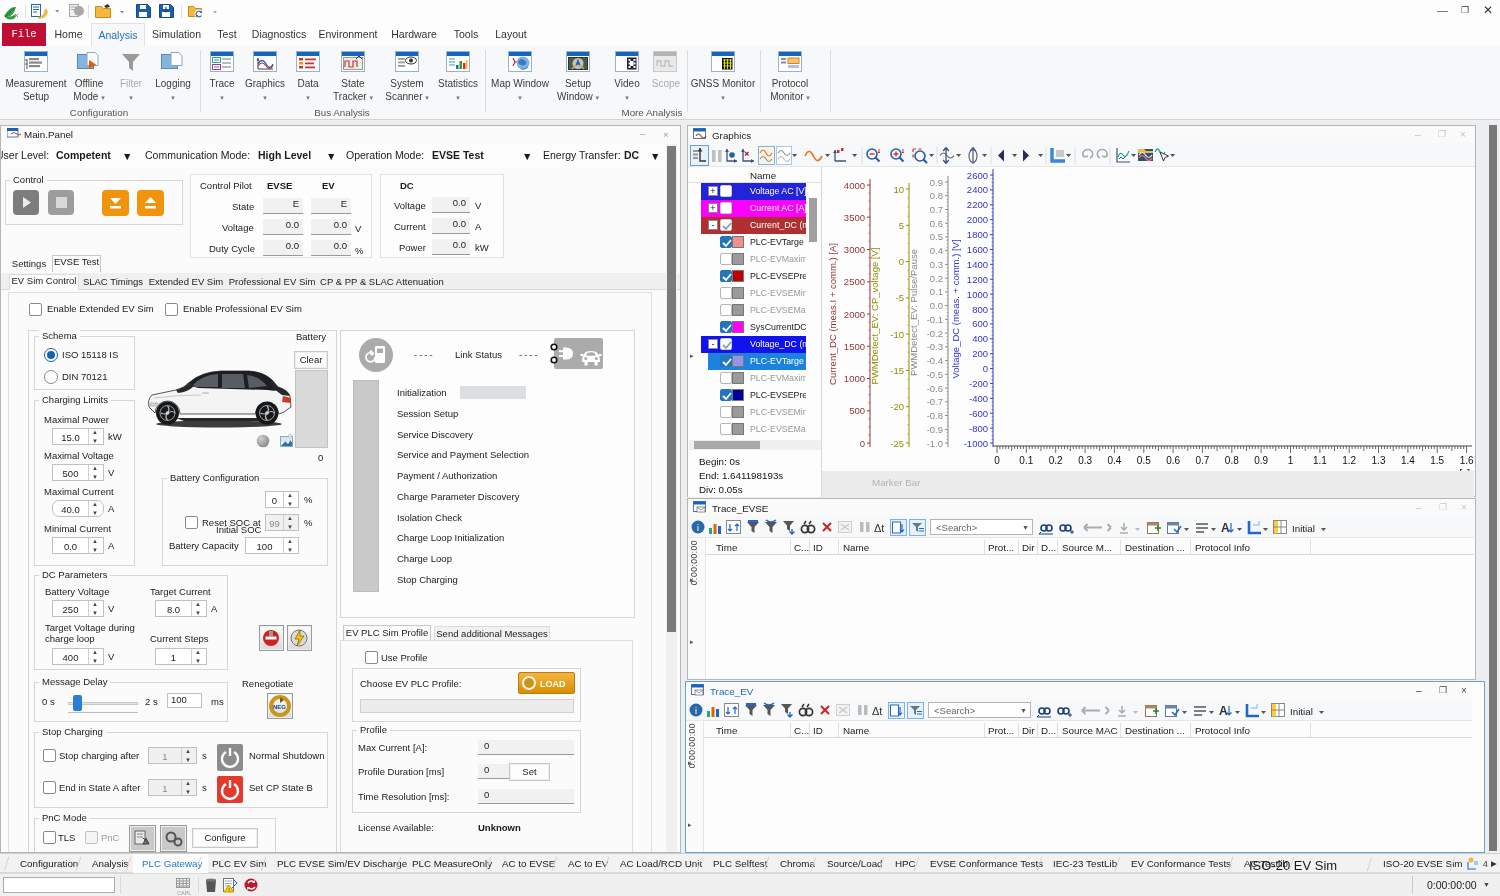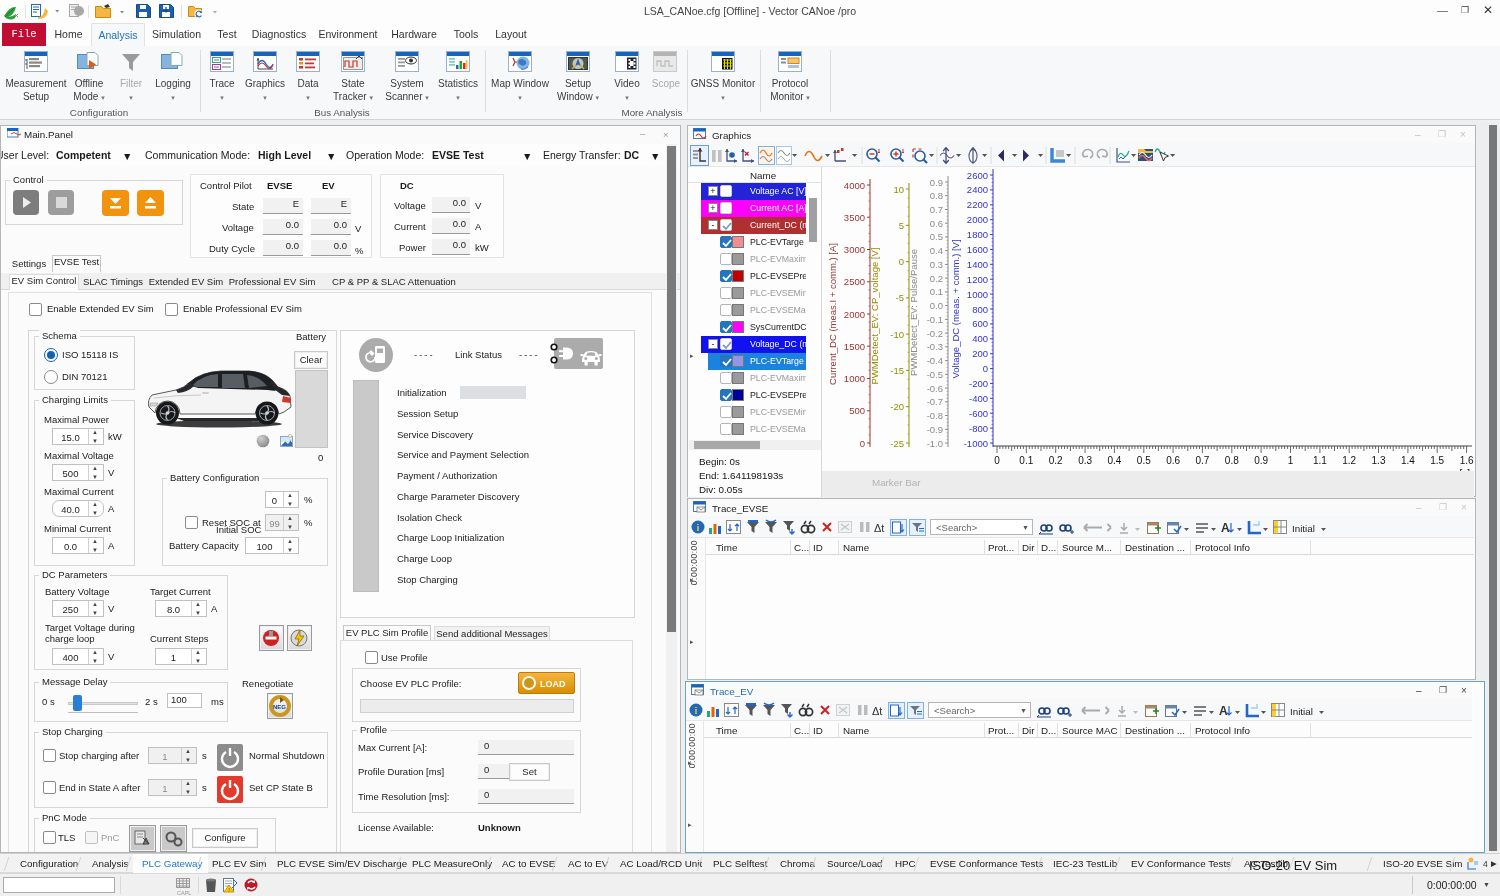--- a/index.html
+++ b/index.html
@@ -61,21 +61,20 @@
 
 
 #tabbar { left:0; top:853px; width:1500px; height:20px; background:#f2f2f2; border-top:1px solid #cfcfcf; border-bottom:1px solid #d9d9d9;}
 
 #statusbar { left:0; top:873px; width:1500px; height:23px; background:#f0f0f0; }
 .tb { font-size:10.5px !important; }
 </style>
 </head>
 <body>
 <div class="abs" id="titlebar">
-    <div class="abs" id="title-text">LSA_CANoe.cfg [Offline] - Vector CANoe /pro</div>
     <svg class="abs" style="left:0px;top:2px;" width="230" height="19">
 <path d="M4 14 q6 -10 12 -9 q-2 8 -8 10 q4 0 8 -3 l-1 4 q-6 4 -11 -2" fill="#2e9e3e"></path>
       <path d="M14 6 l-9 9" stroke="#1a6e28" stroke-width="0.8"></path>
       <path d="M15 12 l3 3 m-3 0 l3 -3" stroke="#888" stroke-width="1"></path>
 <line x1="25.5" y1="3" x2="25.5" y2="16" stroke="#e0e0e0"></line>
 <g transform="translate(31,2)">
         <rect x="0.5" y="0.5" width="9" height="12" fill="#fff" stroke="#2268b2"></rect>
         <line x1="2" y1="3" x2="8" y2="3" stroke="#2268b2"></line>
         <line x1="2" y1="5.5" x2="8" y2="5.5" stroke="#2268b2"></line>
         <line x1="2" y1="8" x2="6" y2="8" stroke="#2268b2"></line>
@@ -410,21 +409,21 @@
   <div class="lab" style="left:475px;top:242px;">kW</div>
 
   <div class="tabun" style="left:8px;top:258px;width:42px;">Settings</div>
   <div class="tabsel" style="left:52px;top:255px;width:49px;height:17px;background:#fbfbfb;">EVSE Test</div>
 
   <div class="stabrow" style="left:1px;top:273px;width:679px;height:17px;"></div>
   <div class="tabsel" style="left:9px;top:274px;width:70px;height:16px;border-color:#dcdcdc;">EV Sim Control</div>
   <div class="tabun" style="left:82px;top:276px;width:62px;">SLAC Timings</div>
   <div class="tabun" style="left:148px;top:276px;width:76px;">Extended EV Sim</div>
   <div class="tabun" style="left:228px;top:276px;width:88px;">Professional EV Sim</div>
-  <div class="tabun" style="left:320px;top:276px;width:124px;margin-left:12px;">CP &amp; PP &amp; SLAC Attenuation</div>
+  <div class="tabun" style="left:320px;top:276px;width:124px;">CP &amp; PP &amp; SLAC Attenuation</div>
 
   <div class="abs" style="left:8px;top:292px;width:644px;height:560px;border:1px solid #e0e0e0;border-bottom:none;background:#fbfbfb;"></div>
 
   <div class="cb" style="left:29px;top:303px;"></div>
   <div class="lab" style="left:47px;top:303px;">Enable Extended EV Sim</div>
   <div class="cb" style="left:165px;top:303px;"></div>
   <div class="lab" style="left:183px;top:303px;">Enable Professional EV Sim</div>
 
   <div class="gbox" style="left:28px;top:330px;width:309px;height:522px;border-bottom:none;"></div>
 

